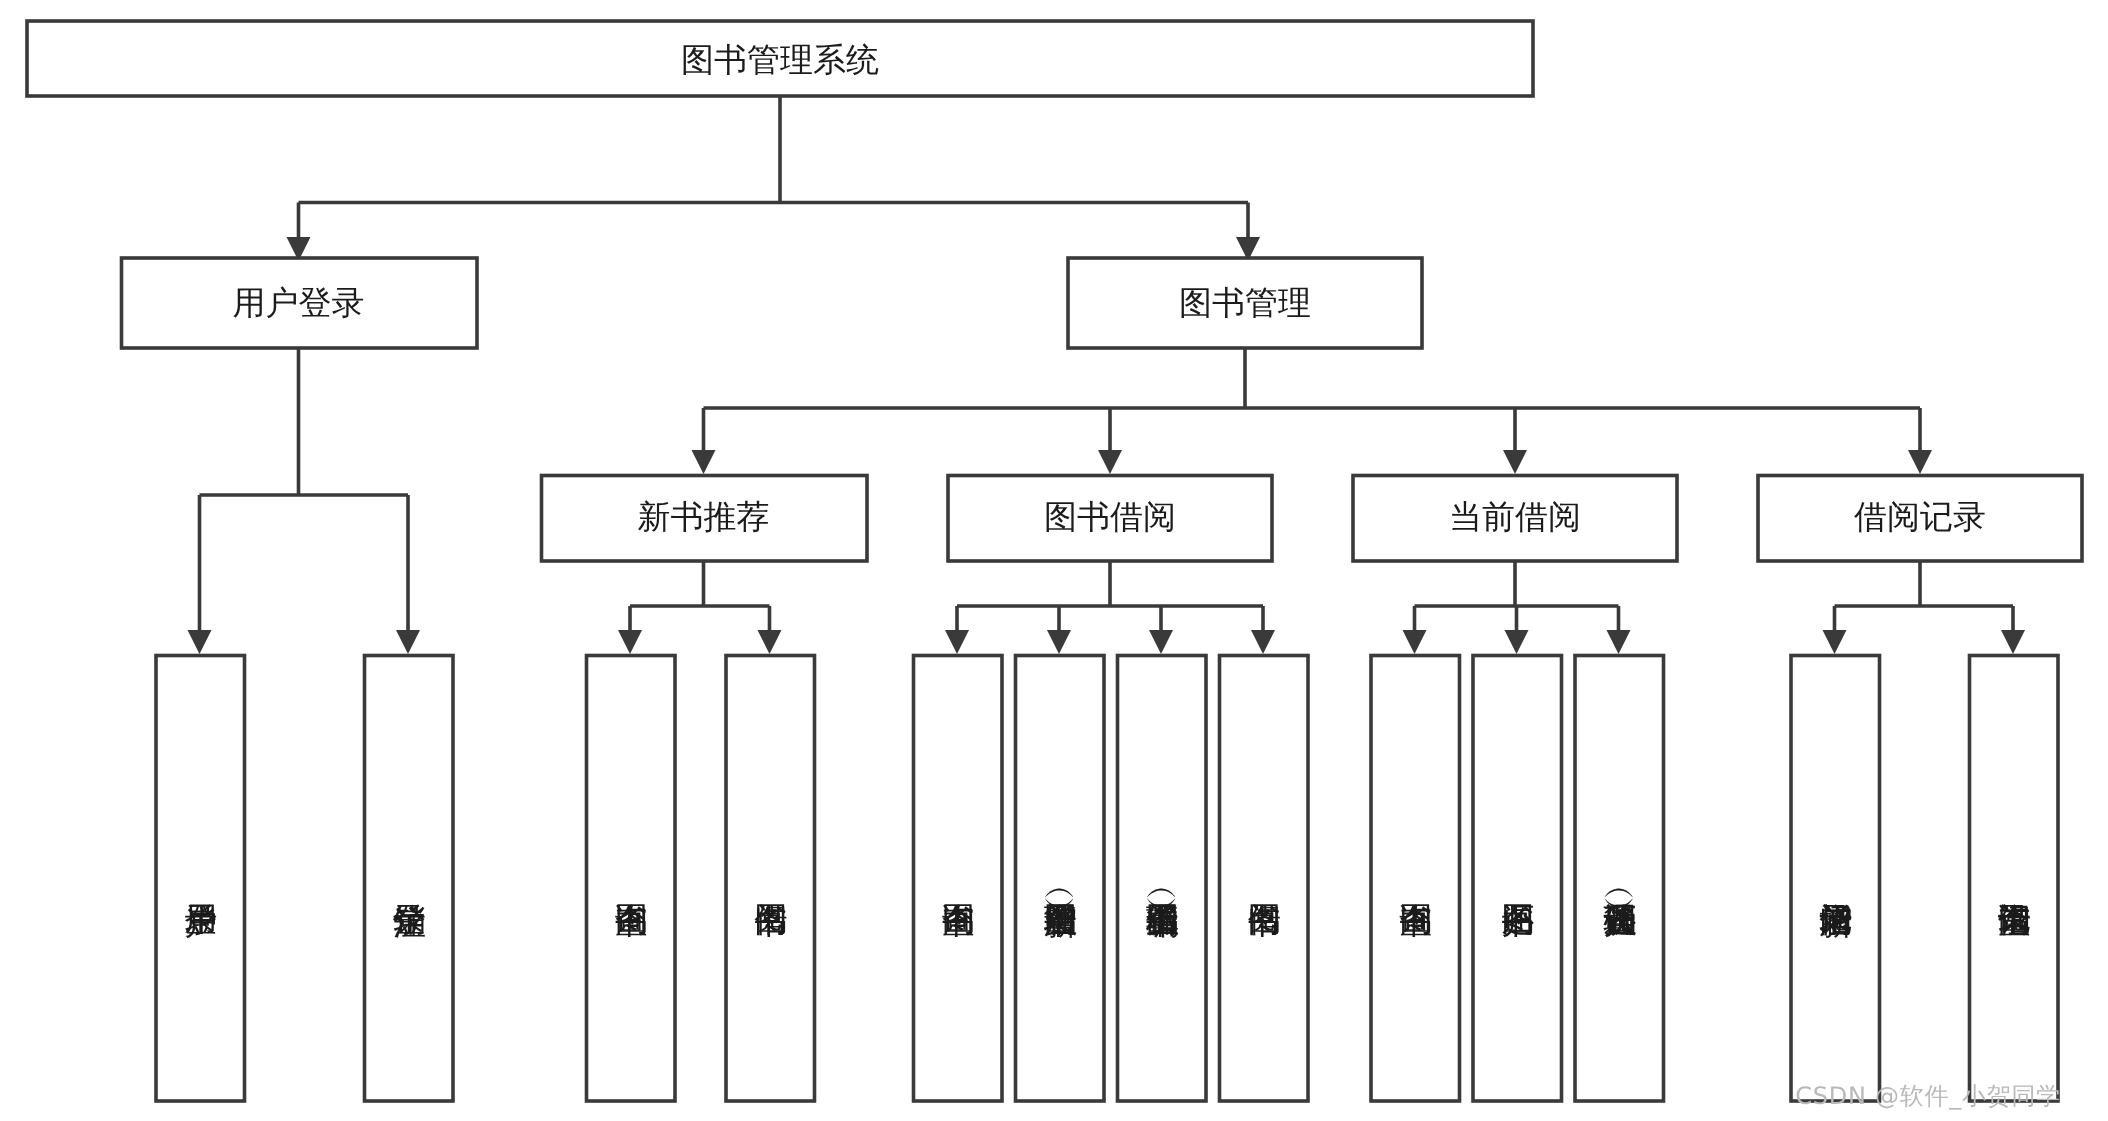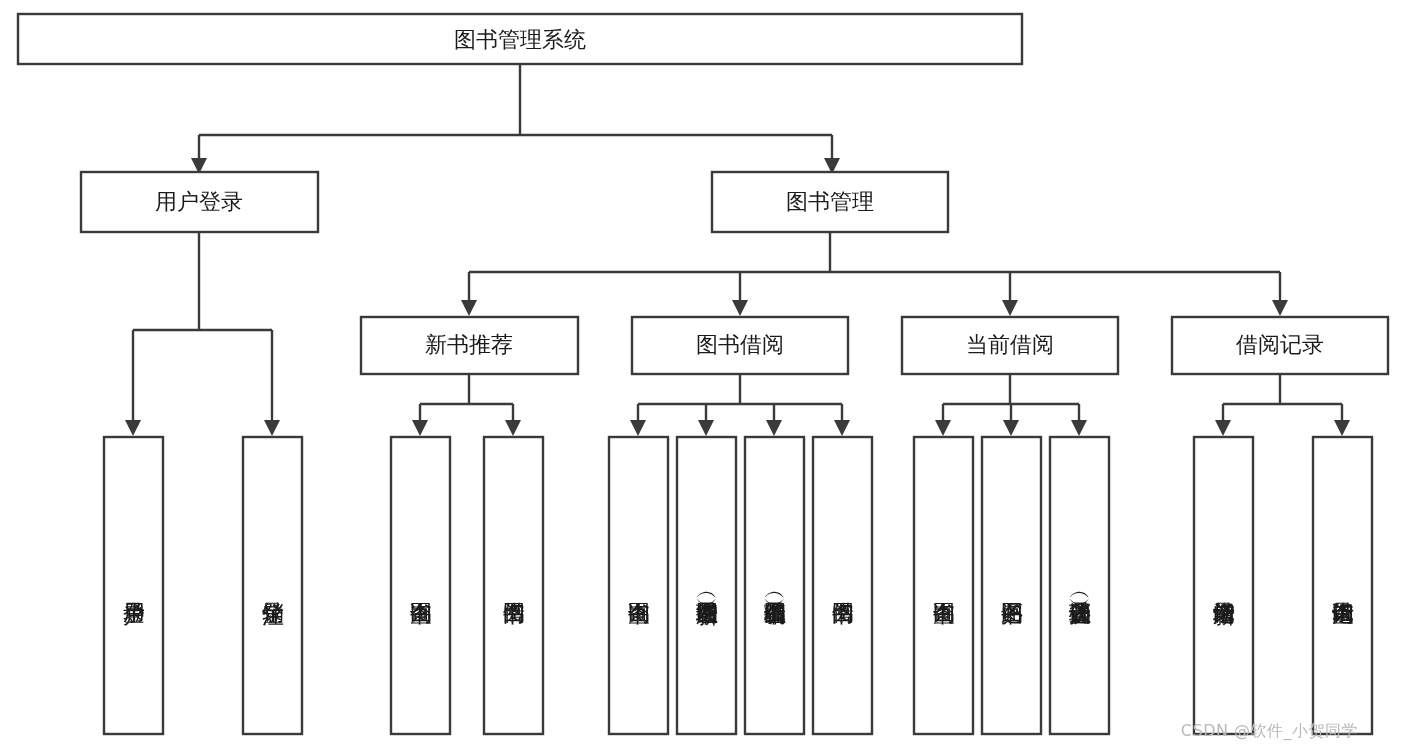--- a/index.html
+++ b/index.html
@@ -53,21 +53,21 @@
     fill: #1b1b1b;
     font-family: "DejaVu Sans", "Liberation Sans", sans-serif;
     font-size: 22px;
     text-anchor: middle;
     dominant-baseline: middle;
     writing-mode: vertical-rl;
     glyph-orientation-vertical: 0;
   }
   .watermark {
     position: absolute;
-    right: 24px;
+    right: 8px;
     bottom: 5px;
     font-family: "DejaVu Sans", "Liberation Sans", sans-serif;
     font-size: 16px;
     color: #b9b9b9;
     white-space: nowrap;
     letter-spacing: 0.5px;
     user-select: none;
   }
 </style>
 </head>

